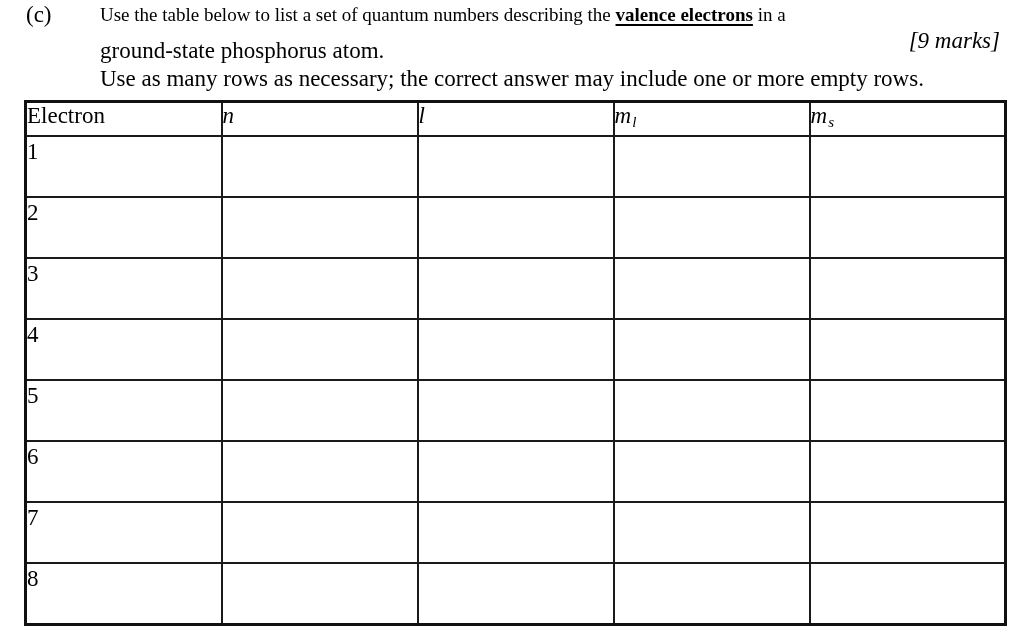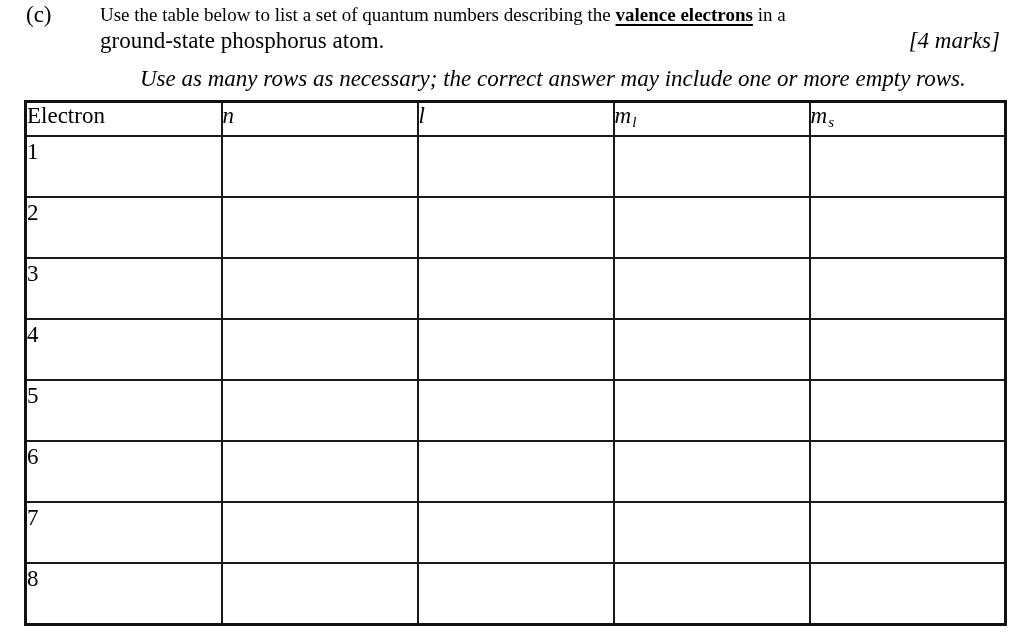--- a/index.html
+++ b/index.html
@@ -32,43 +32,41 @@
     }
     .q-line1 .emph {
       font-weight: bold;
       text-decoration: underline;
       text-decoration-thickness: 2px;
       text-underline-offset: 3px;
     }
     .q-line2 {
       position: absolute;
       left: 100px;
-      top: 28px;
+      top: 38px;
       font-size: 23px;
       line-height: 26px;
       white-space: nowrap;
     }
     .marks {
       position: absolute;
       right: 24px;
       top: 28px;
       font-size: 23px;
       line-height: 26px;
       font-style: italic;
       white-space: nowrap;
     }
     .instruction {
       position: absolute;
       left: 100px;
       top: 66px;
       font-size: 23px;
       line-height: 26px;
-      font-style: italic;
       white-space: nowrap;
-      margin-left: 40px;
     }
     table.qn-table {
       position: absolute;
       left: 24px;
       top: 100px;
       width: 982px;
       border-collapse: collapse;
       border: 3px solid #111111;
       table-layout: fixed;
     }
@@ -106,21 +104,21 @@
   </style>
 </head>
 <body>
 
 <div class="label-c">(c)</div>
 
 <div class="q-line1"><span>Use the table below to list a set of quantum numbers describing the </span><span class="emph">valence electrons</span><span> in a</span></div>
 
 <div class="q-line2">ground-state phosphorus atom.</div>
 
-<div class="marks">[4 marks]</div>
+<div class="marks">[9 marks]</div>
 
 <div class="instruction">Use as many rows as necessary; the correct answer may include one or more empty rows.</div>
 
 <table class="qn-table">
   <colgroup>
     <col class="c0">
       <col class="c1">
       <col class="c2">
       <col class="c3">
       <col class="c4">

